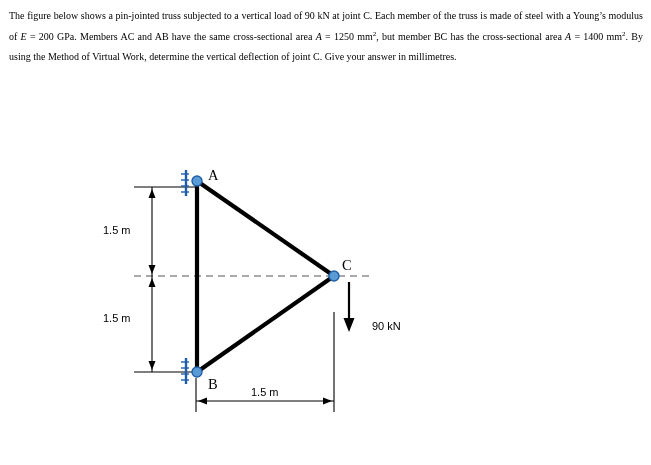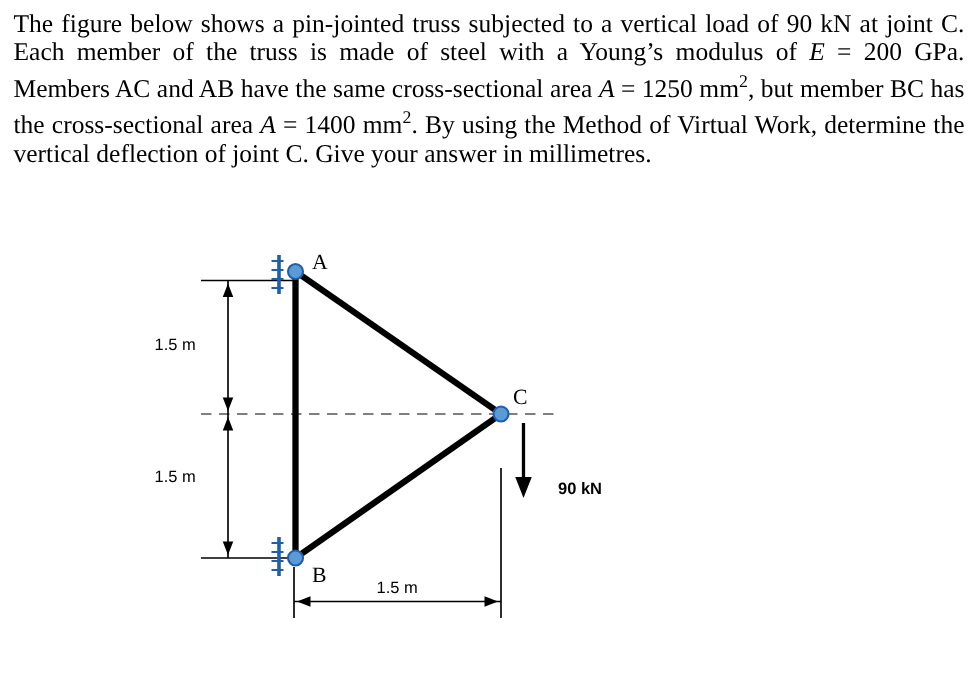--- a/index.html
+++ b/index.html
@@ -17,21 +17,21 @@
   #page {
     position: relative;
     width: 651px;
     height: 465px;
   }
   #problem-text {
     position: absolute;
     left: 9px;
     top: 6px;
     width: 634px;
-    font-size: 17px;
+    font-size: 10px;
     line-height: 19.4px;
     text-align: justify;
     text-justify: inter-word;
   }
   #problem-text p {
     margin: 0;
   }
   .sup {
     font-size: 0.7em;
     vertical-align: super;
@@ -49,21 +49,21 @@
   .lbl {
     position: absolute;
     font-family: "Liberation Sans", sans-serif;
     font-size: 11px;
     color: #000000;
     white-space: nowrap;
   }
   #lbl-15m-left   { left: 103px; top: 94px; }
   #lbl-15m-left2  { left: 103px; top: 182px; }
   #lbl-15m-bottom { left: 251px; top: 256px; }
-  #lbl-90kn       { left: 372px; top: 190px; font-weight: bold; }
+  #lbl-90kn       { left: 372px; top: 190px; }
   #lbl-A { left: 208px; top: 37px; font-family: "Liberation Serif", serif; font-size: 14.5px; }
   #lbl-B { left: 208px; top: 246px; font-family: "Liberation Serif", serif; font-size: 14.5px; }
   #lbl-C { left: 342px; top: 127px; font-family: "Liberation Serif", serif; font-size: 14.5px; }
 </style>
 </head>
 <body>
 
 <div id="page">
 
   <div id="problem-text">

